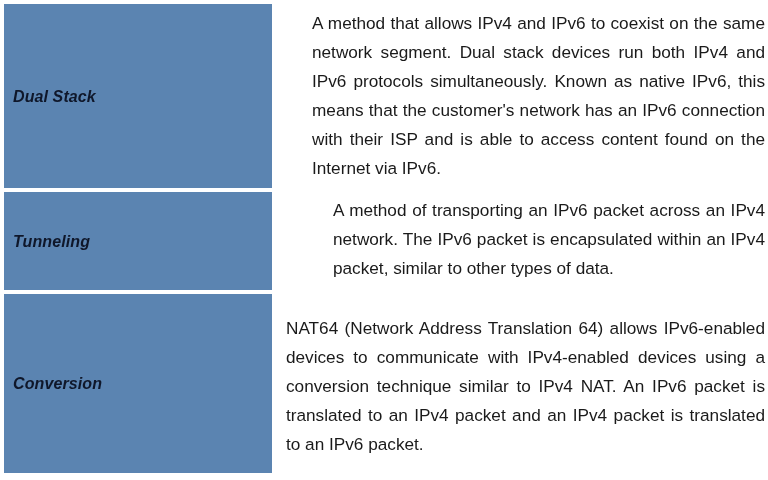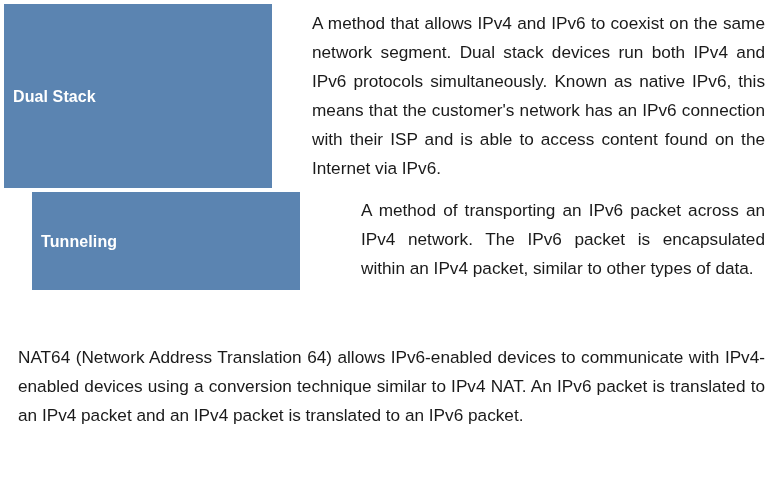--- a/index.html
+++ b/index.html
@@ -36,46 +36,47 @@
   .term-cell {
     flex: 0 0 268px;
     width: 268px;
     background: #5b84b1;
     display: flex;
     align-items: center;
     box-sizing: border-box;
     padding-left: 9px;
   }
   .term-label {
-    color: #ffffff;
+    color: #0f172a;
     font-weight: bold;
     font-size: 16px;
     line-height: 19px;
     letter-spacing: 0.1px;
+    font-style: italic;
   }
   .desc-cell {
     flex: 1 1 auto;
     background: #ffffff;
     box-sizing: border-box;
     padding: 0 3px 0 14px;
     display: flex;
     align-items: flex-start;
   }
   .desc-text {
     color: #1a1a1a;
     font-size: 17.2px;
     line-height: 29px;
     text-align: justify;
     text-justify: inter-word;
     width: 100%;
     margin: 0;
   }
   .r1 .term-cell { height: 184px; }
   .r1 .desc-cell { height: 184px; padding-top: 5px; padding-left: 40px; }
-  .r2 .term-cell { height: 98px; margin-left: 28px; }
+  .r2 .term-cell { height: 98px; }
   .r2 .desc-cell { height: 98px; padding-top: 4px; margin-left: 47px; }
   .r3 .term-cell { height: 179px; }
   .r3 .desc-cell { height: 179px; padding-top: 5px; align-items: center; }
 </style>
 </head>
 <body>
 
 <div class="table">
 
   <div class="row r1">
@@ -94,18 +95,21 @@
       <span class="term-label">Tunneling</span>
     </div>
     <div class="desc-cell">
       <p class="desc-text">A method of transporting an IPv6 packet across an IPv4 network. The IPv6 packet is encapsulated within an IPv4 packet, similar to other types of data.</p>
     </div>
   </div>
 
   <div class="row-gap"></div>
 
   <div class="row r3">
+    <div class="term-cell">
+      <span class="term-label">Conversion</span>
+    </div>
     <div class="desc-cell">
       <p class="desc-text">NAT64 (Network Address Translation 64) allows IPv6-enabled devices to communicate with IPv4-enabled devices using a conversion technique similar to IPv4 NAT. An IPv6 packet is translated to an IPv4 packet and an IPv4 packet is translated to an IPv6 packet.</p>
     </div>
   </div>
 
 </div>
 
 </body></html>

